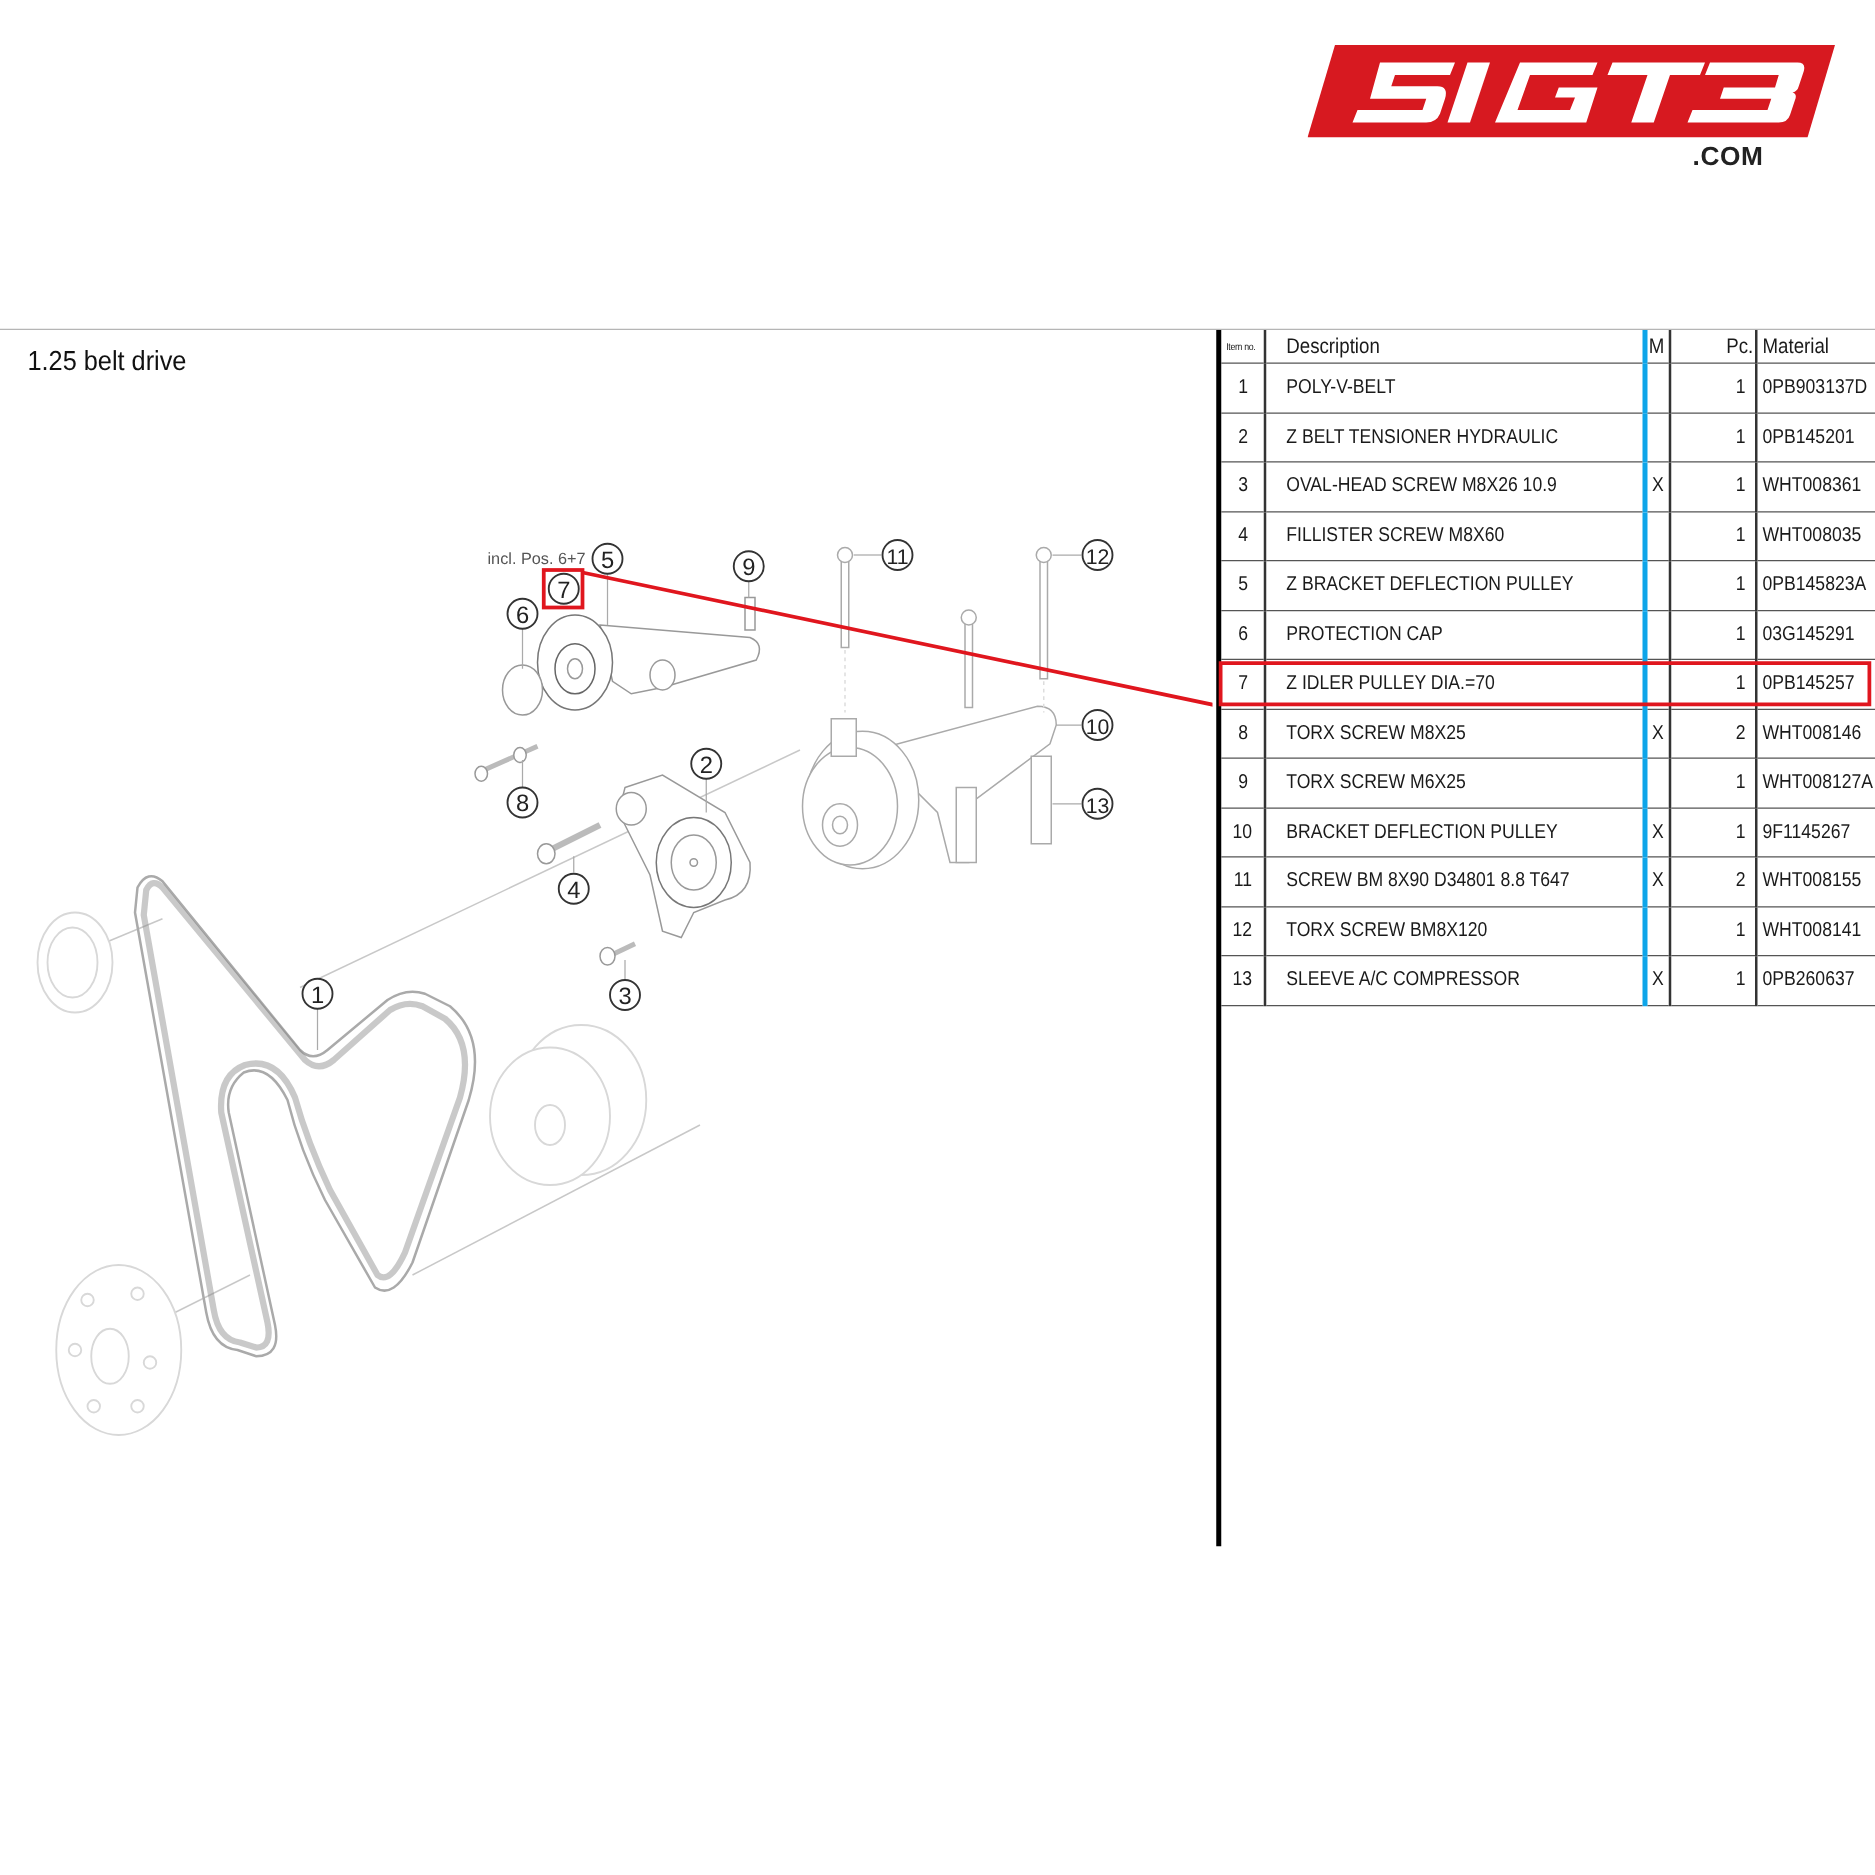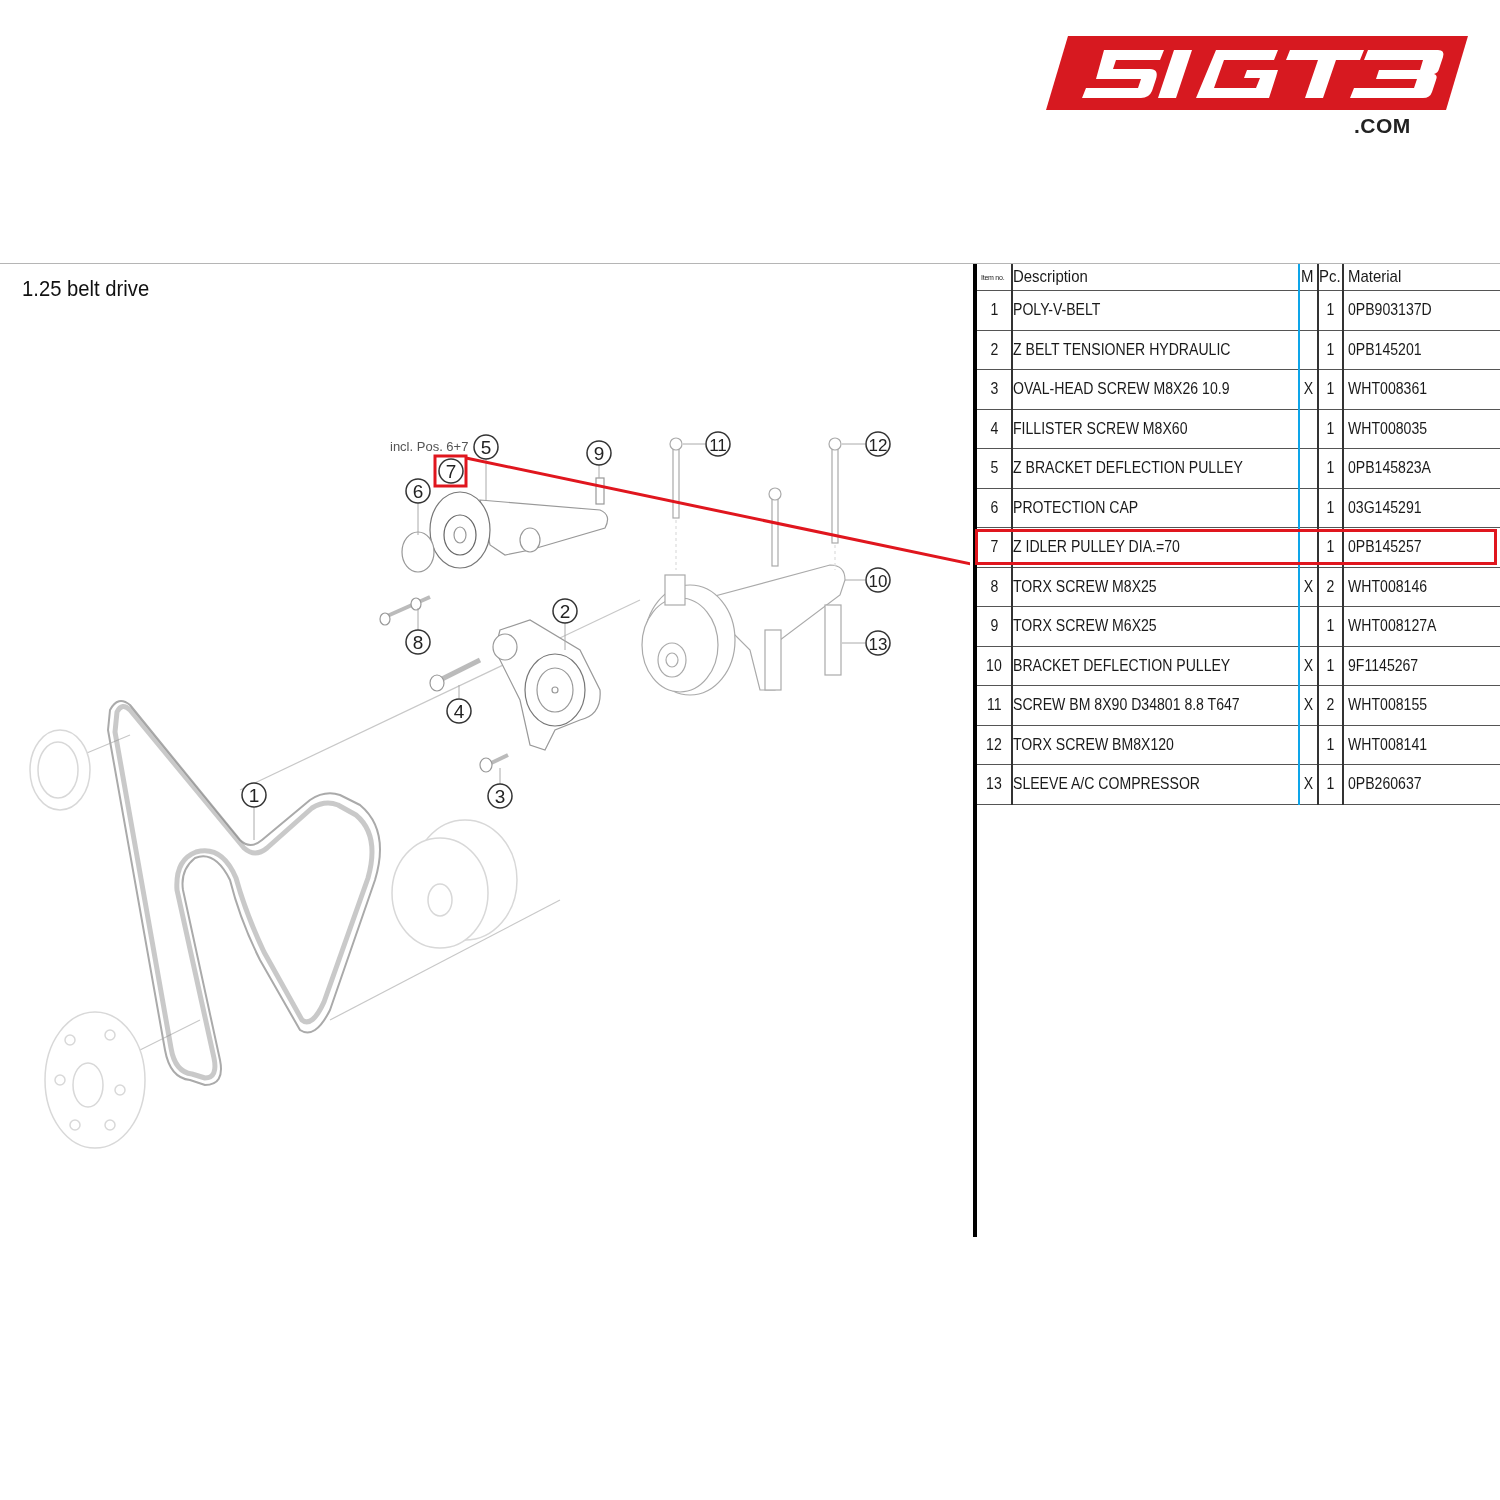--- a/index.html
+++ b/index.html
@@ -9,23 +9,23 @@
   .logo-com { position:absolute; left:1354px; top:114px; font-size:21px; font-weight:bold; color:#222; letter-spacing:0.5px; }
   .top-rule { position:absolute; left:0; top:263px; width:1500px; height:1px; background:#b5b5b5; }
   .page-title { position:absolute; left:22px; top:276px; font-size:22px; color:#111; transform:scaleX(0.92); transform-origin:left; }
   .divider { position:absolute; left:973px; top:264px; width:4px; height:973px; background:#000; }
   .diagram { position:absolute; left:0; top:270px; width:970px; height:900px; }
   .parts-table { position:absolute; left:977px; top:264px; width:523px; border-collapse:collapse; table-layout:fixed; }
   .parts-table th, .parts-table td { border-bottom:1.5px solid #555; padding:0; height:38.5px; font-size:16px; color:#1a1a1a; white-space:nowrap; overflow:hidden; }
   .parts-table th { height:26px; font-weight:normal; text-align:left; font-size:17px; }
   .parts-table .c-item { width:34px; text-align:center; border-right:2px solid #333; }
   .parts-table th.c-item { font-size:8px; text-align:center; letter-spacing:-0.3px; }
-  .parts-table .c-desc { width:285px; padding-left:0; border-right:2px solid #0ea5e9; }
+  .parts-table .c-desc { width:285px; padding-left:16px; border-right:4px solid #0ea5e9; }
   .parts-table .c-m { width:17px; text-align:center; border-right:2px solid #333; }
-  .parts-table .c-pc { width:23px; text-align:center; border-right:2px solid #333; }
+  .parts-table .c-pc { width:23px; text-align:center; border-right:2px solid #333;padding-left:44px; }
   .parts-table .c-mat { padding-left:4px; }
   .parts-table td span, .parts-table th span { display:inline-block; transform:scaleX(0.88); transform-origin:left center; }
   .parts-table td.c-item span, .parts-table td.c-m span, .parts-table td.c-pc span { transform-origin:center; }
   .highlight-box { position:absolute; left:975px; top:529px; width:522px; height:36px; border:3px solid #e0161e; box-sizing:border-box; }
   .callout-label { font-family:"Liberation Sans", sans-serif; font-size:19px; fill:#222; }
   .incl-label { font-family:"Liberation Sans", sans-serif; font-size:13px; fill:#555; }
 </style>
 </head>
 <body>
 

